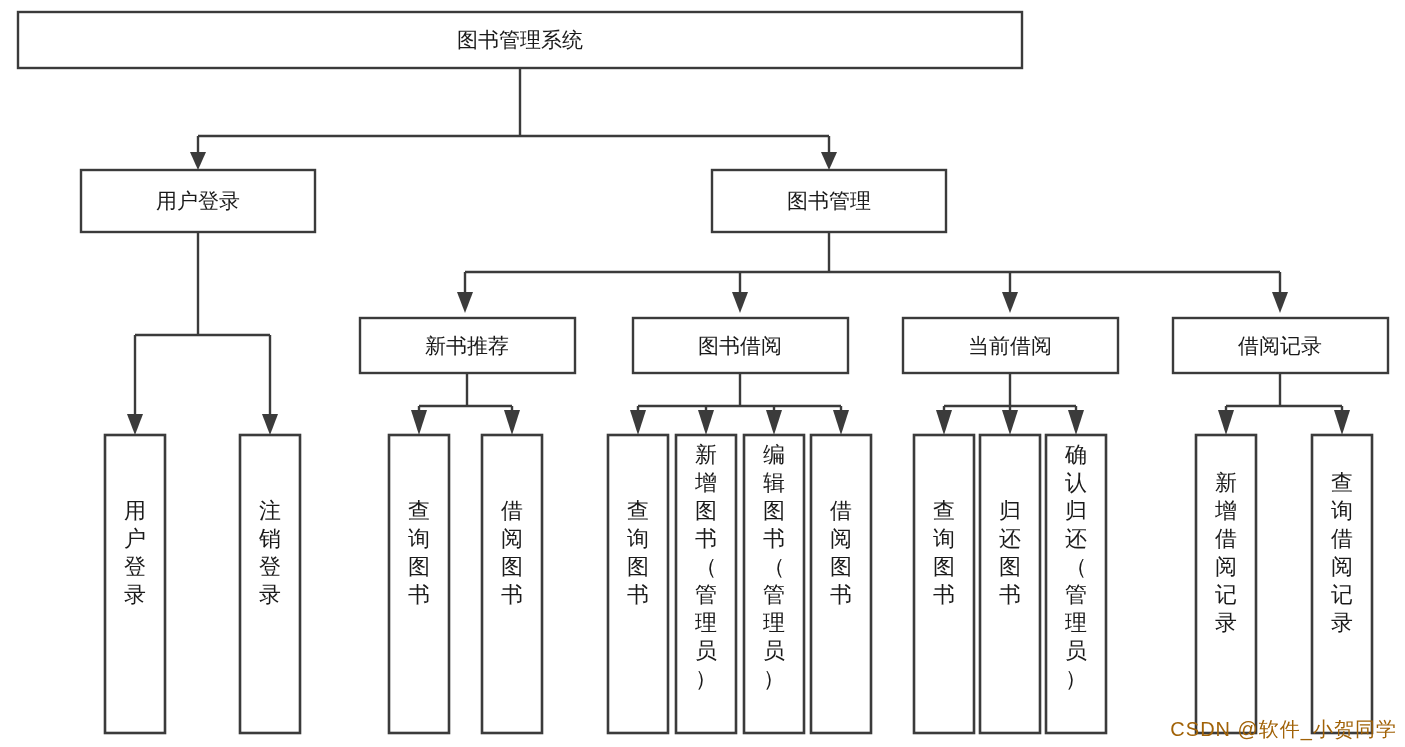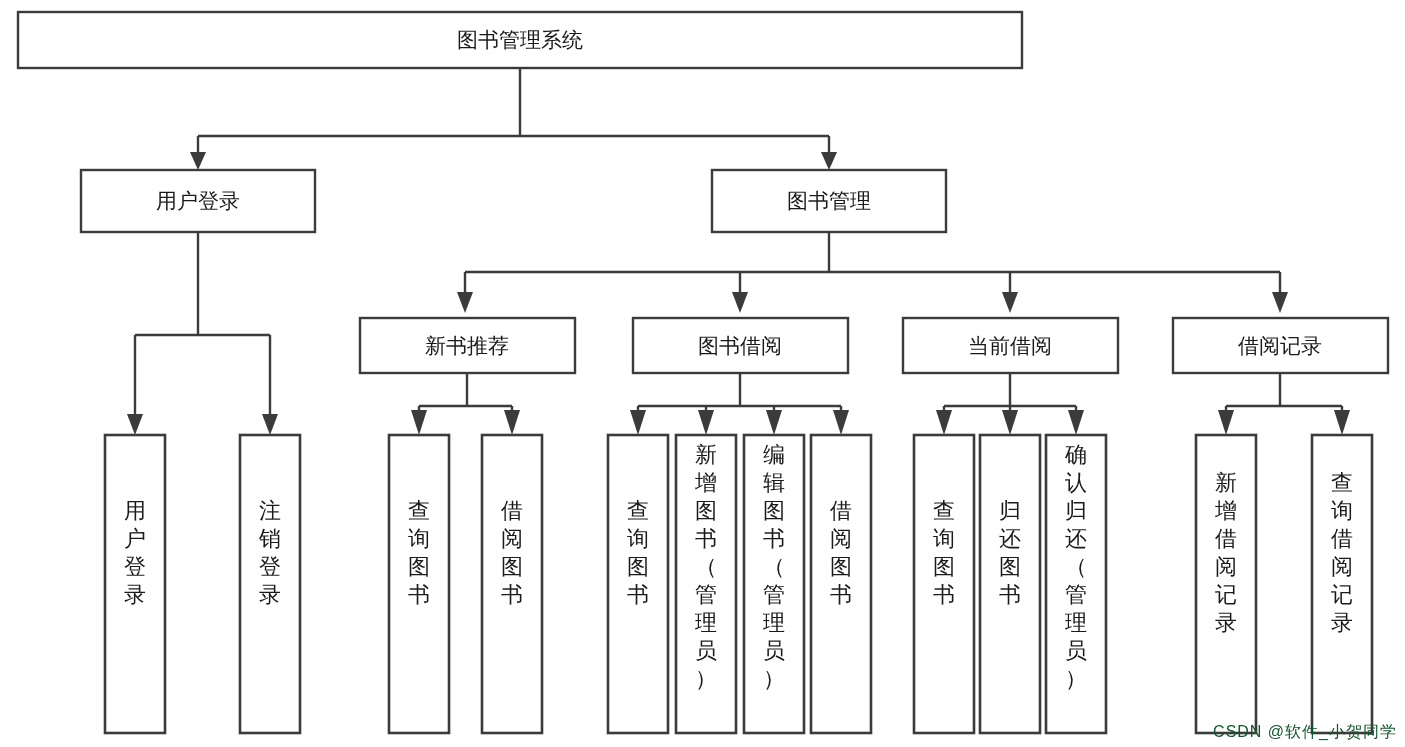--- a/index.html
+++ b/index.html
@@ -52,22 +52,22 @@
     font-family: "Liberation Sans", "DejaVu Sans", sans-serif;
     font-size: 22px;
     fill: #1a1a1a;
     text-anchor: middle;
   }
   .watermark {
     position: absolute;
     right: 8px;
     bottom: 4px;
     font-family: "Liberation Sans", "DejaVu Sans", sans-serif;
-    font-size: 16px;
-    color: #14532d;
+    font-size: 20px;
+    color: #a16207;
     letter-spacing: 1px;
     white-space: nowrap;
     pointer-events: none;
   }
 </style>
 </head>
 <body>
 
 <svg id="diagram" viewBox="0 0 1405 747" xmlns="http://www.w3.org/2000/svg">
 

